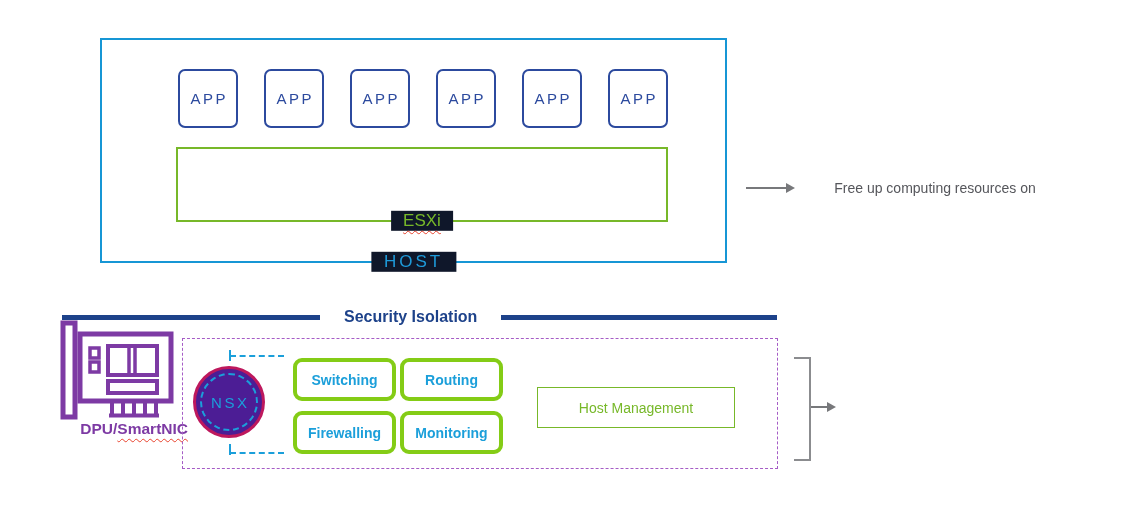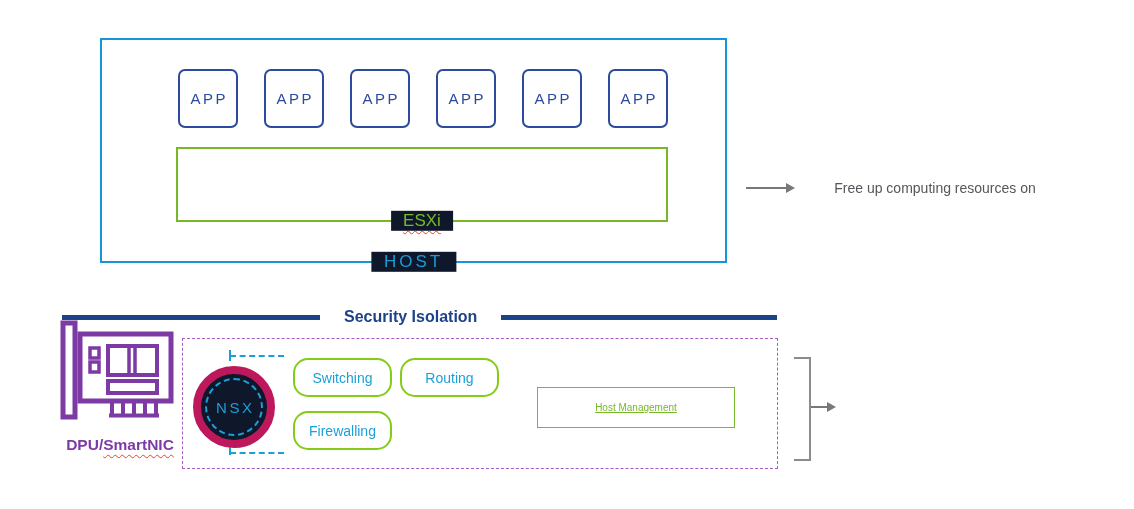--- a/index.html
+++ b/index.html
@@ -30,33 +30,33 @@
   .note-center{text-align:center;}
 
   
   .divider{left:62px;top:296px;width:715px;height:16px;display:flex;align-items:center;margin-top:13px;}
   .divider .seg-l{width:258px;height:5px;background:#1d428a;}
   .divider .seg-r{flex:1;height:5px;background:#1d428a;}
   .divider .lbl{padding:0 24px;color:#1d428a;font-weight:bold;font-size:16px;white-space:nowrap;}
 
   
   .purple-rect{left:182px;top:338px;width:594px;height:129px;border:1.5px dashed #a55cc6;}
-  .dpu-label{left:52px;top:420px;width:136px;text-align:center;color:#7d3aa4;
-             font-weight:bold;font-size:15.5px;white-space:nowrap;margin-top:16px;}
+  .dpu-label{left:52px;top:420px;width:136px;text-align:right;color:#7d3aa4;
+             font-weight:bold;font-size:15.5px;white-space:nowrap;}
   .nsx-dash{left:230px;top:355px;width:54px;height:95px;
             border-top:2px dashed #1b9fda;border-bottom:2px dashed #1b9fda;}
   .nsx-stub{left:229px;width:0;height:11px;border-left:2px dashed #1b9fda;}
-  .nsx-circle{left:193px;top:366px;width:66px;height:66px;border:8px solid #be185d;
-              border-radius:50%;background:#0f172a;color:#1b9fda;font-size:15px;
+  .nsx-circle{left:193px;top:366px;width:66px;height:66px;border:3px solid #be185d;
+              border-radius:50%;background:#4c1d95;color:#1b9fda;font-size:15px;
               letter-spacing:2.5px;text-indent:2.5px;}
   .nsx-inner{position:absolute;inset:4px;border:2px dashed #1b9fda;border-radius:50%;}
-  .svc-box{width:95px;height:35px;border:2px solid #84cc16;border-radius:15px;
-           color:#1b9fda;font-size:14px;}
+  .svc-box{width:95px;height:35px;border:4px solid #84cc16;border-radius:9px;
+           color:#1b9fda;font-size:14px;font-weight:bold;}
   .hm-box{left:537px;top:387px;width:196px;height:39px;border:1.5px solid #77b829;
-          color:#77b829;font-size:10px;text-decoration:underline;}
+          color:#77b829;font-size:14px;}
   .bracket{left:794px;top:357px;width:15px;height:100px;border:2px solid #8b8c8f;border-left:none;}
 </style>
 </head>
 <body>
 
 <div id="canvas">
 
   <div class="abs host-box">
     <div class="abs app-box flexc" style="left:76px">APP</div>
     <div class="abs app-box flexc" style="left:162px">APP</div>
@@ -114,20 +114,21 @@
   <div class="abs nsx-stub" style="top:350px"></div>
   <div class="abs nsx-stub" style="top:444px"></div>
   <div class="abs nsx-circle flexc">
     <div class="nsx-inner"></div>
     <span>NSX</span>
   </div>
 
   <div class="abs svc-box flexc" style="left:293px;top:358px">Switching</div>
   <div class="abs svc-box flexc" style="left:400px;top:358px">Routing</div>
   <div class="abs svc-box flexc" style="left:293px;top:411px">Firewalling</div>
+  <div class="abs svc-box flexc" style="left:400px;top:411px">Monitoring</div>
 
   <div class="abs hm-box flexc">Host Management</div>
 
   <div class="abs bracket"></div>
   <div class="abs arrow-line" style="left:811px;top:406px;width:18px"></div>
   <div class="abs arrow-head" style="left:827px;top:402px"></div>
 
 </div>
 
 </body></html>

